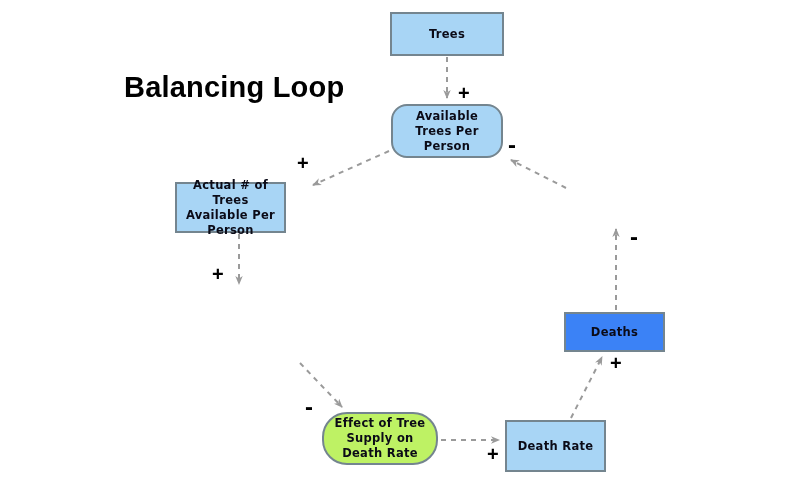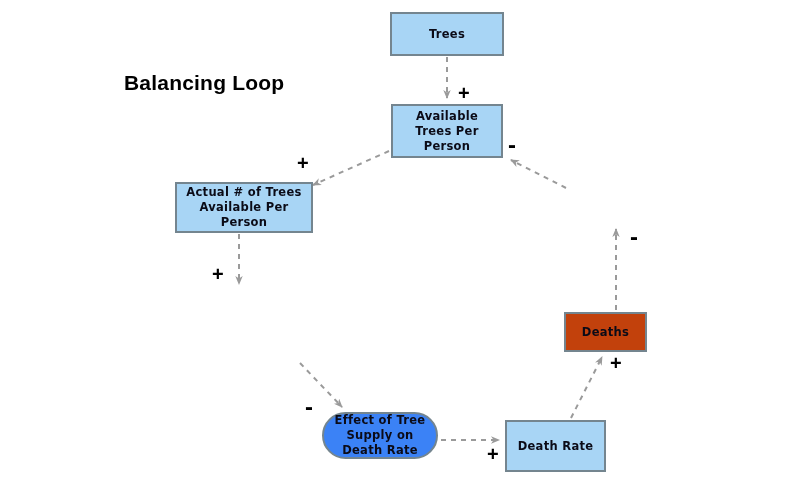--- a/index.html
+++ b/index.html
@@ -20,21 +20,21 @@
     left: 0;
     top: 0;
     width: 800px;
     height: 486px;
     pointer-events: none;
   }
   .diagram-title {
     position: absolute;
     font-family: "Liberation Sans", sans-serif;
     font-weight: bold;
-    font-size: 21px;
+    font-size: 29px;
     color: #000000;
     white-space: nowrap;
     letter-spacing: 0.2px;
     text-align: right;
   }
   .node {
     position: absolute;
     box-sizing: border-box;
     background: #a8d5f5;
     border: 2px solid #74858f;
@@ -90,33 +90,33 @@
       <path d="M571,418 L602,357" marker-end="url(#ah)"></path>
       <path d="M616,310 L616,229" marker-end="url(#ah)"></path>
     </g>
   </svg>
 
   <div class="diagram-title" style="left: 124px; top: 71px;">Balancing Loop</div>
 
   <div class="node" style="left: 390px; top: 12px; width: 114px; height: 44px; background: rgb(168, 213, 245); border-color: rgb(116, 133, 143); color: rgb(11, 11, 23);">
     <span class="node-label">Trees</span>
   </div>
-  <div class="node" style="left: 391px; top: 104px; width: 112px; height: 54px; background: rgb(168, 213, 245); border-color: rgb(116, 133, 143); color: rgb(11, 11, 23);">
+  <div class="node" style="left: 391px; top: 104px; width: 112px; height: 54px; background: rgb(168, 213, 245); border-color: rgb(116, 133, 143); color: rgb(11, 11, 23); border-radius: 16px;">
     <span class="node-label">Available Trees Per Person</span>
   </div>
-  <div class="node" style="left: 175px; top: 182px; width: 138px; height: 51px; background: rgb(168, 213, 245); border-color: rgb(116, 133, 143); color: rgb(11, 11, 23);">
+  <div class="node" style="left: 175px; top: 182px; width: 111px; height: 51px; background: rgb(168, 213, 245); border-color: rgb(116, 133, 143); color: rgb(11, 11, 23);">
     <span class="node-label">Actual # of Trees Available Per Person</span>
   </div>
-  <div class="node" style="left: 322px; top: 412px; width: 116px; height: 47px; background: #3b82f6; border-color: rgb(116, 133, 143); color: rgb(11, 11, 23); border-radius: 25px;">
+  <div class="node" style="left: 322px; top: 412px; width: 116px; height: 53px; background: #bef264; border-color: rgb(116, 133, 143); color: rgb(11, 11, 23); border-radius: 25px;">
     <span class="node-label">Effect of Tree Supply on Death Rate</span>
   </div>
   <div class="node" style="left: 505px; top: 420px; width: 101px; height: 52px; background: rgb(168, 213, 245); border-color: rgb(116, 133, 143); color: rgb(11, 11, 23);">
     <span class="node-label">Death Rate</span>
   </div>
-  <div class="node" style="left: 564px; top: 312px; width: 83px; height: 40px; background: #c2410c; border-color: rgb(116, 133, 143); color: rgb(11, 11, 23);">
+  <div class="node" style="left: 564px; top: 312px; width: 101px; height: 40px; background: #3b82f6; border-color: rgb(116, 133, 143); color: rgb(11, 11, 23);">
     <span class="node-label">Deaths</span>
   </div>
 
   <div class="polarity" style="left: 458px; top: 83px;">+</div>
   <div class="polarity" style="left: 297px; top: 153px;">+</div>
   <div class="polarity" style="left: 212px; top: 264px;">+</div>
   <div class="polarity minus" style="left: 305px; top: 398px;">-</div>
   <div class="polarity" style="left: 487px; top: 444px;">+</div>
   <div class="polarity" style="left: 610px; top: 353px;">+</div>
   <div class="polarity minus" style="left: 630px; top: 228px;">-</div>

